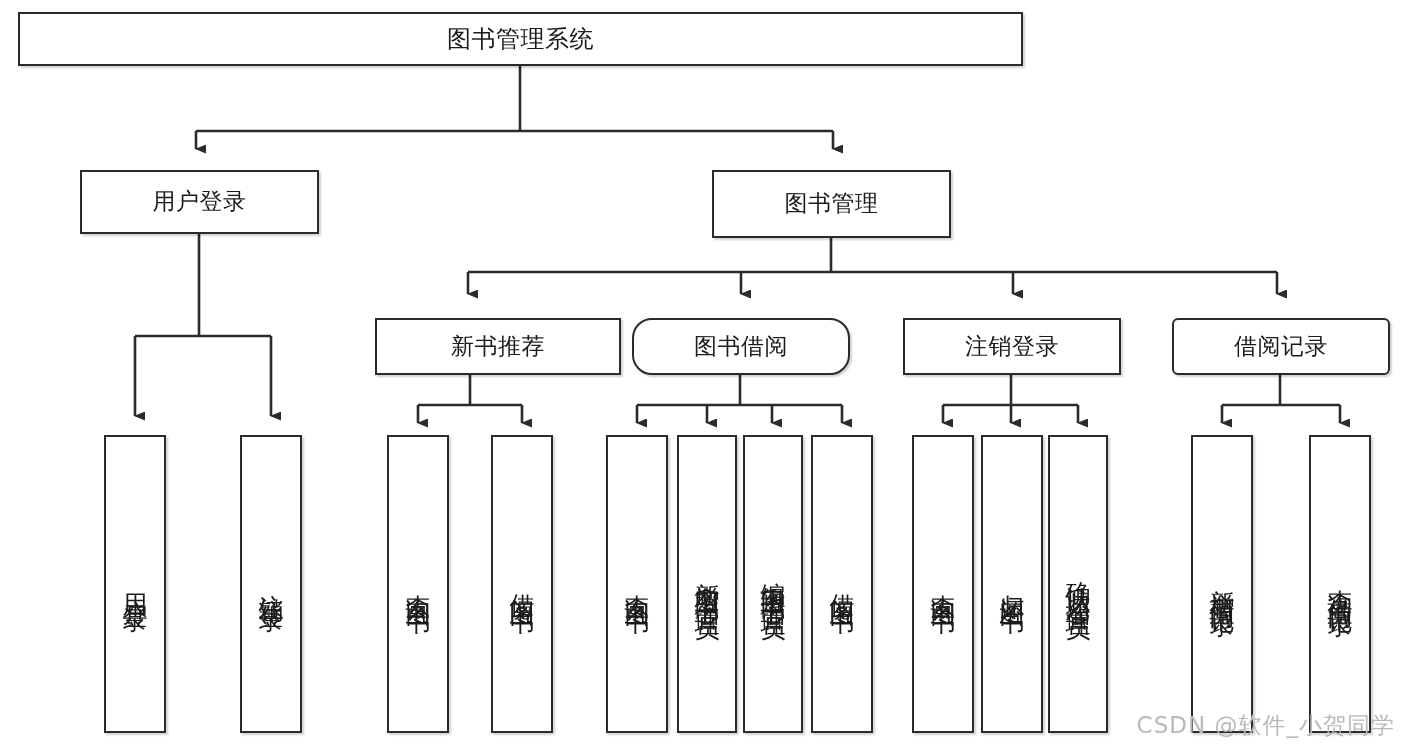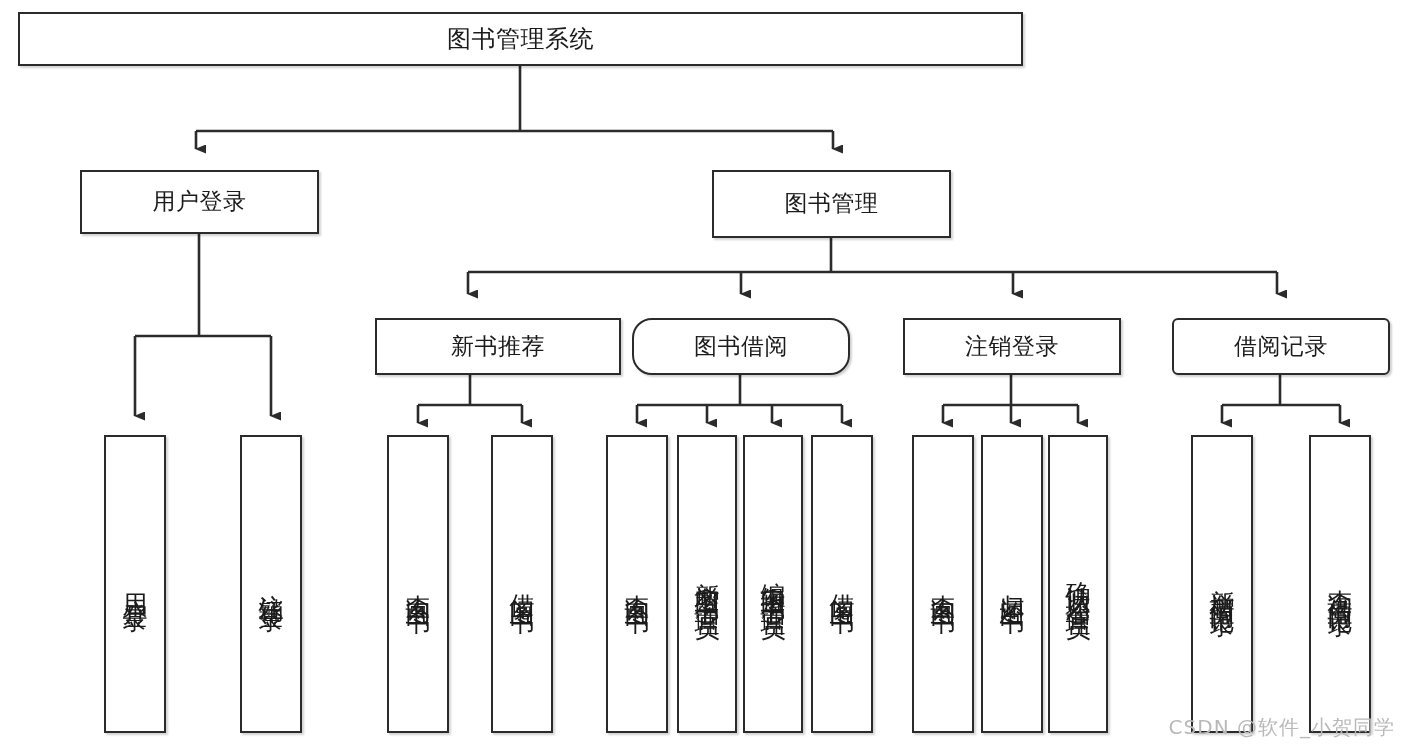--- a/index.html
+++ b/index.html
@@ -61,21 +61,21 @@
     font-size: 25px;
     letter-spacing: 5px;
     line-height: 1;
     text-align: center;
     max-height: 100%;
   }
   .watermark {
     position: absolute;
     right: 10px;
     bottom: 6px;
-    font-size: 20px;
+    font-size: 23px;
     color: #b9b9b9;
     letter-spacing: 1px;
     z-index: 5;
     white-space: nowrap;
   }
 </style>
 </head>
 <body>
 
 <div id="diagram-root">

